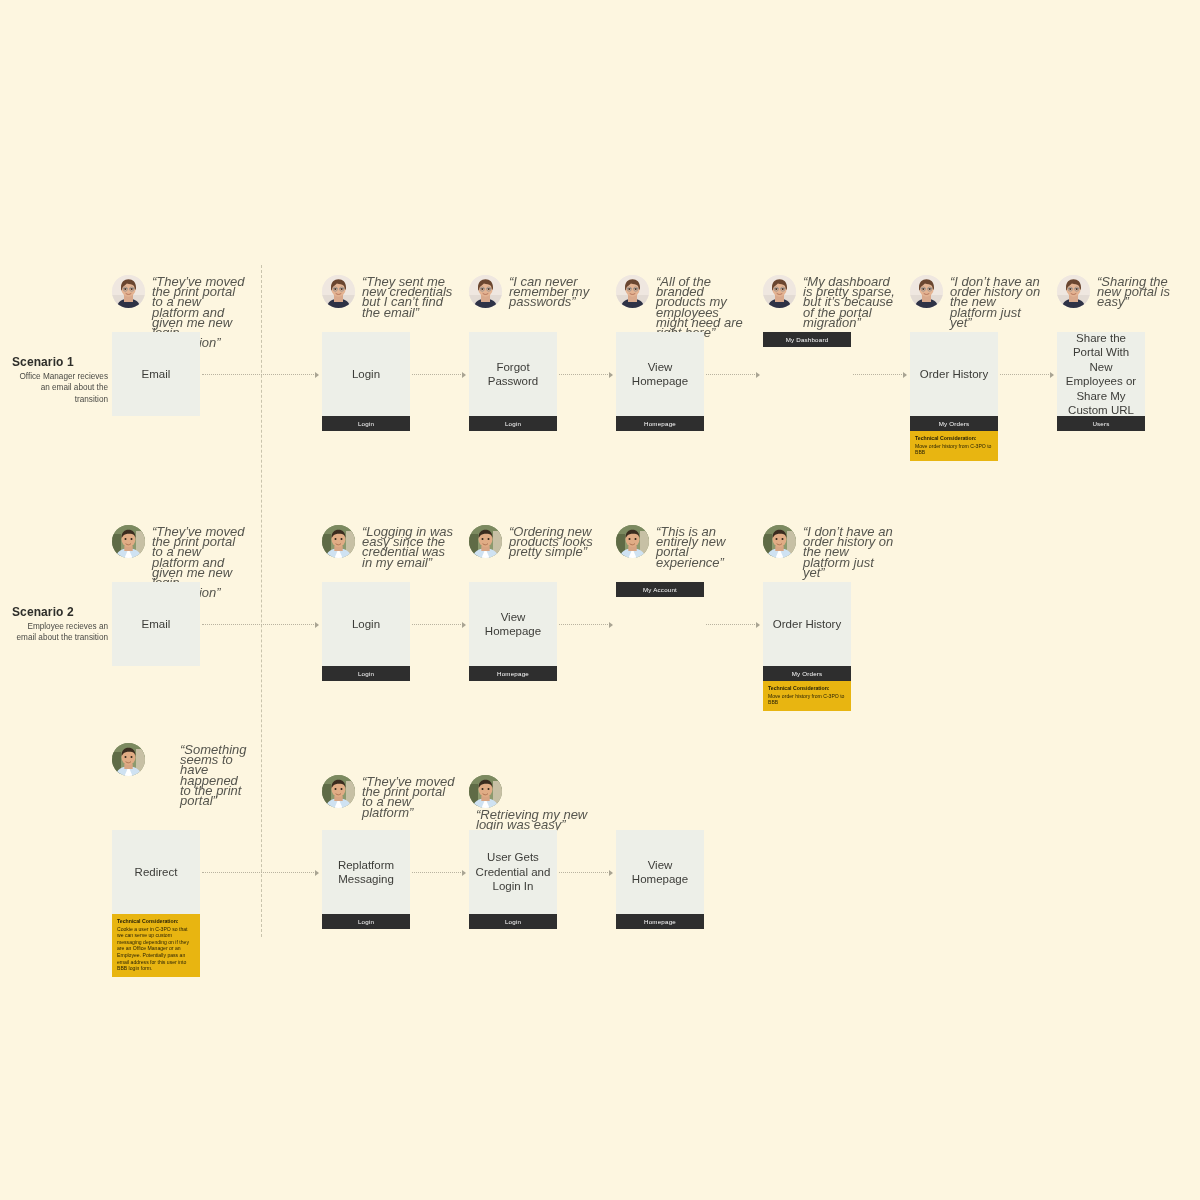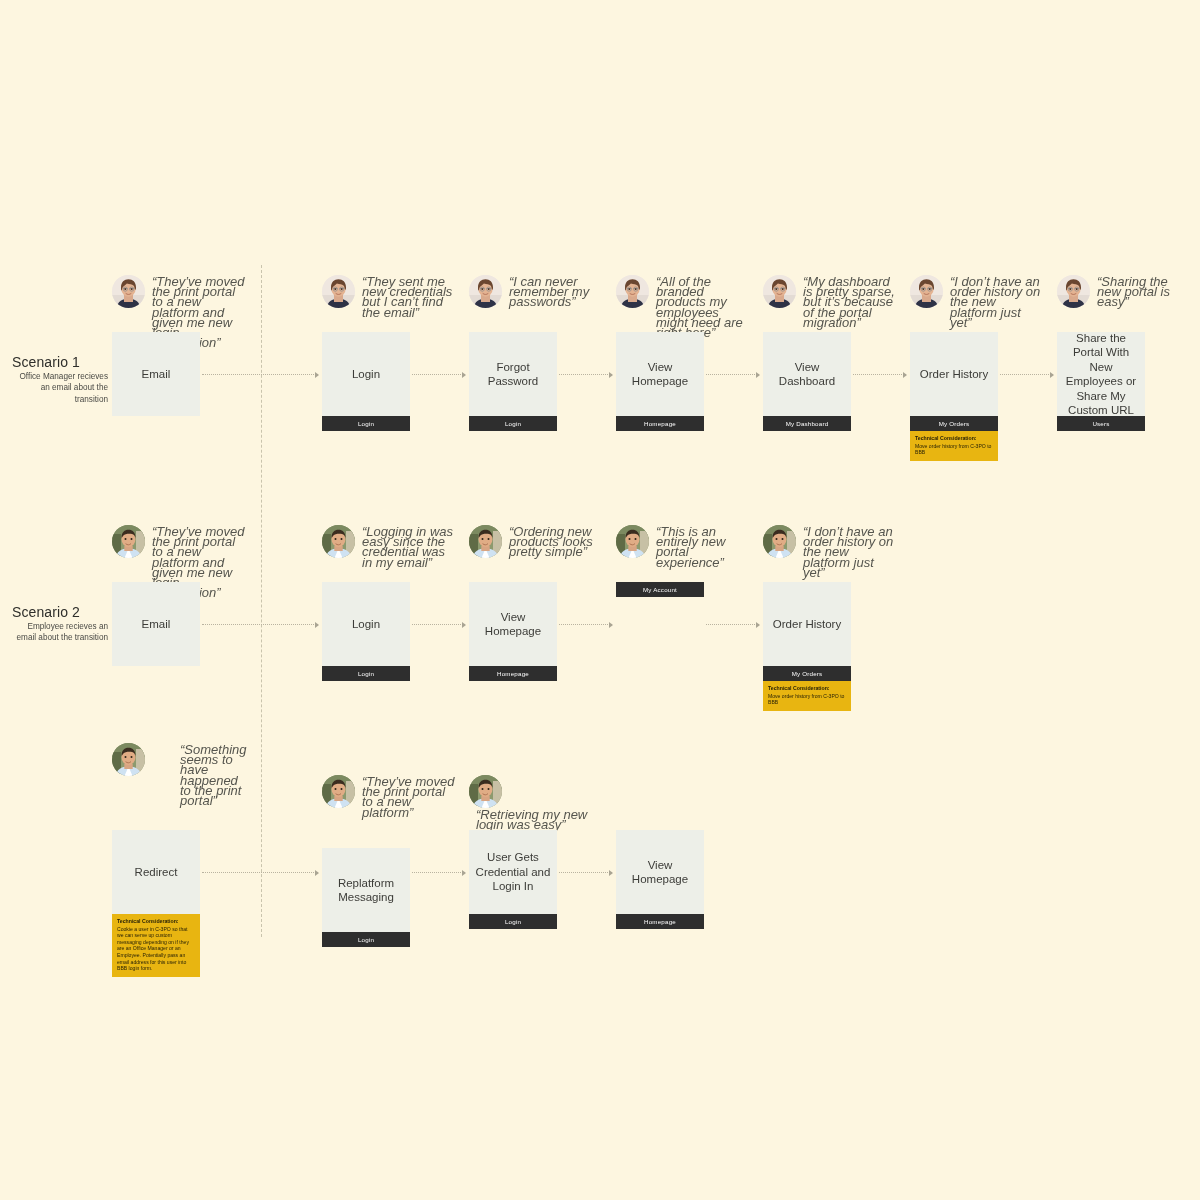--- a/index.html
+++ b/index.html
@@ -22,22 +22,22 @@
 
   
   .scenario-label{
     position:absolute;
     width:96px;
     color:#4a4a45;
     font-size:8.2px;
     line-height:11.2px;
   }
   .scenario-label .title{
-    font-weight:normal;
-    font-size:14px;
+    font-weight:bold;
+    font-size:12px;
     color:#2e2e2a;
     display:block;
     margin-bottom:3px;
     letter-spacing:.1px;
   }
   .scenario-label .desc{display:block;text-align:right;}
 
   
   .step{position:absolute;}
   .step .body{
@@ -227,21 +227,20 @@
           <circle cx="13.3" cy="14.1" r="2.1" fill="none" stroke="#8b8b8b" stroke-width=".7"></circle>
           <circle cx="19.7" cy="14.1" r="2.1" fill="none" stroke="#8b8b8b" stroke-width=".7"></circle>
           <circle cx="13.3" cy="14.1" r=".9" fill="#3a2a20"></circle>
           <circle cx="19.7" cy="14.1" r=".9" fill="#3a2a20"></circle>
           <path d="M14 18.6c1.6 1.2 3.4 1.2 5 0" stroke="#a9664f" stroke-width=".8" fill="none" stroke-linecap="round"></path>
         </svg>
       </div>
       <div class="qtext">“My dashboard is pretty sparse, but it’s because of the portal migration”</div>
     </div>
     <div class="step" style="left: 763px; top: 332px;">
-      <div class="body" style="height:84px">View Dashboard</div>
       <div class="footer">My Dashboard</div>
     </div>
     <div class="conn" style="left: 853px; top: 374px; width: 53px;"></div>
     <div class="quote" style="left: 910px; top: 275px; width: 135px;">
       <div class="avatar">
         <svg viewBox="0 0 33 33" xmlns="http://www.w3.org/2000/svg">
           <rect width="33" height="33" fill="#efe7e0"></rect>
           <rect y="20" width="33" height="13" fill="#e3dbd4"></rect>
           <path d="M5 33c0-6.2 5.2-9.2 11.5-9.2S28 26.8 28 33z" fill="#2e3246"></path>
           <path d="M12 20h9v7h-9z" fill="#d9a98c"></path>
@@ -444,21 +443,21 @@
           <path d="M12.3 21h8.4v5h-8.4z" fill="#d8a583"></path>
           <ellipse cx="16.5" cy="14" rx="7" ry="8" fill="#e0ac85"></ellipse>
           <path d="M9.6 12.4c0-5 3-7.6 6.9-7.6s6.9 2.6 6.9 7.6c0 .9-.4-1.2-1.4-2.4-1.5-1.8-8.9-1.8-10.6.4-.9 1.2-1.8 2.9-1.8 2z" fill="#3a2c1f"></path>
           <circle cx="13.5" cy="14" r="1" fill="#2e2318"></circle>
           <circle cx="19.5" cy="14" r="1" fill="#2e2318"></circle>
           <path d="M13.9 18.9c1.6 1.3 3.2 1.3 4.8 0" stroke="#a5694a" stroke-width=".8" fill="none" stroke-linecap="round"></path>
         </svg>
       </div>
       <div class="qtext">“They’ve moved the print portal to a new platform”</div>
     </div>
-    <div class="step" style="left: 322px; top: 848px; border-radius: 27px;">
+    <div class="step" style="left: 322px; top: 830px; border-radius: 27px;">
       <div class="body" style="height:84px">Replatform Messaging</div>
       <div class="footer">Login</div>
     </div>
     <div class="conn" style="left: 412px; top: 872px; width: 53px;"></div>
     <div class="quote" style="left: 469px; top: 775px; width: 135px; flex-direction: column;">
       <div class="avatar">
         <svg viewBox="0 0 33 33" xmlns="http://www.w3.org/2000/svg">
           <rect width="33" height="33" fill="#8d9a6e"></rect>
           <rect width="33" height="14" fill="#7c8a60"></rect>
           <path d="M0 9h9v24H0z" fill="#5f6b46"></path>

